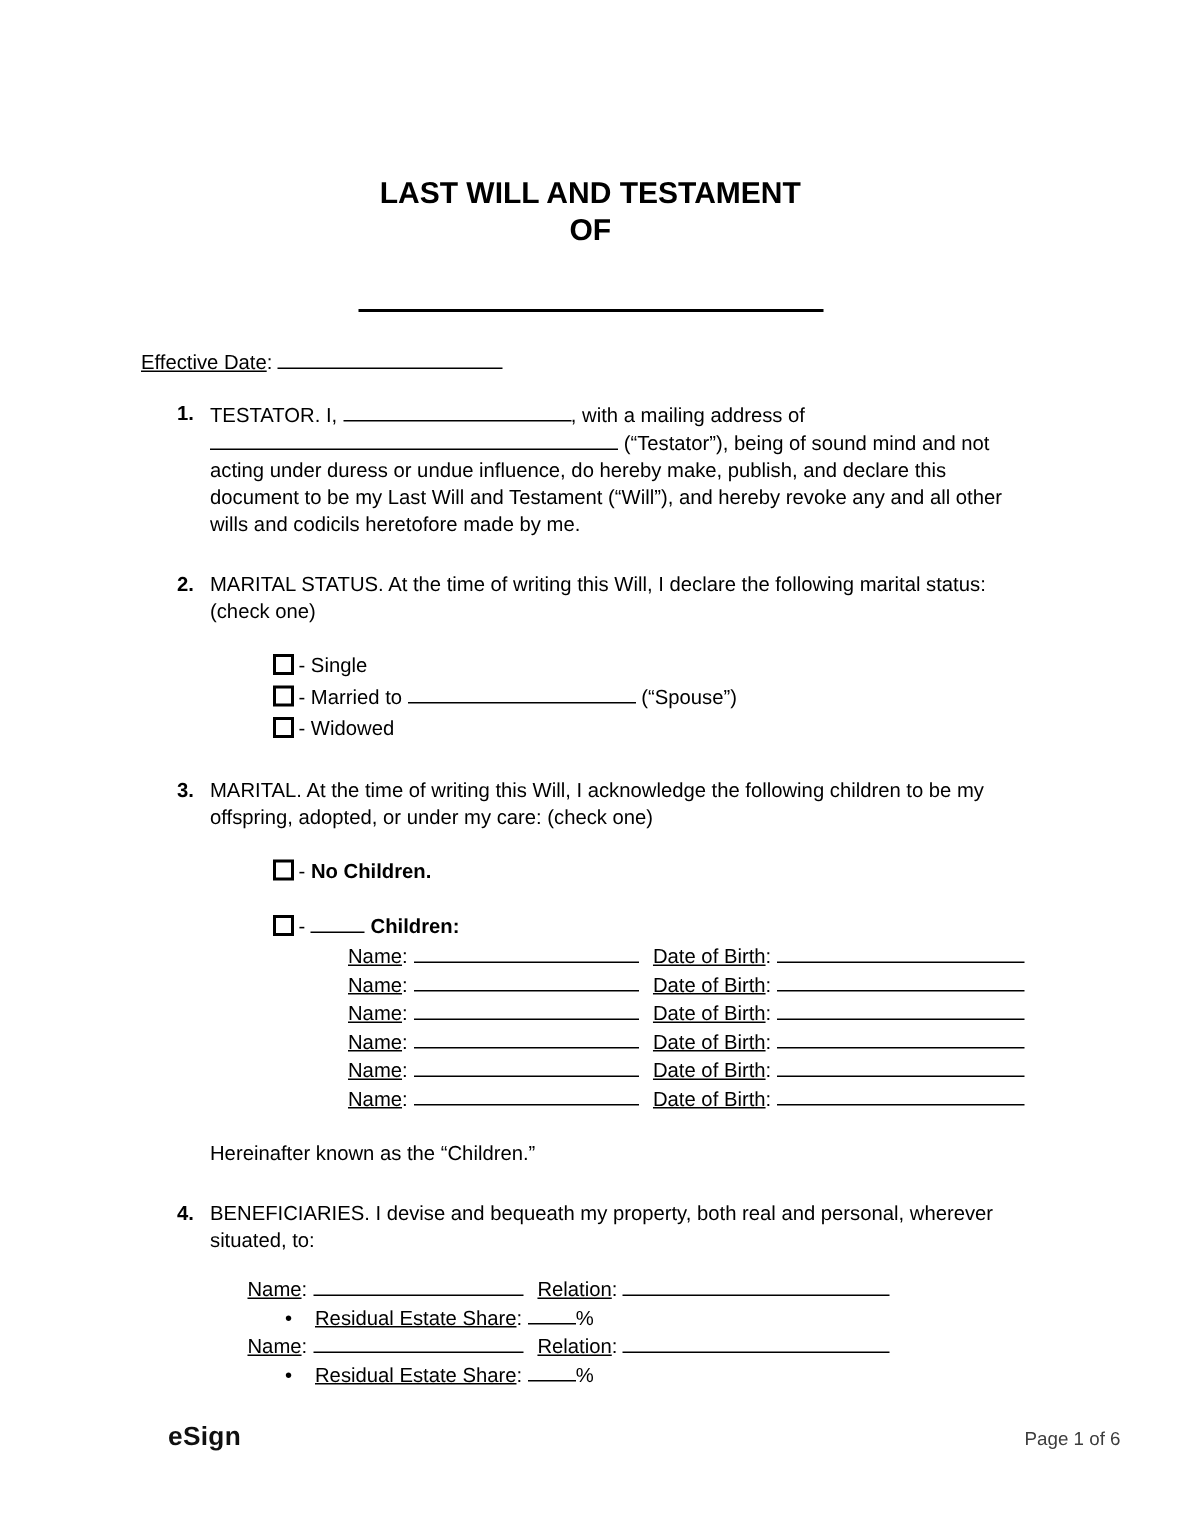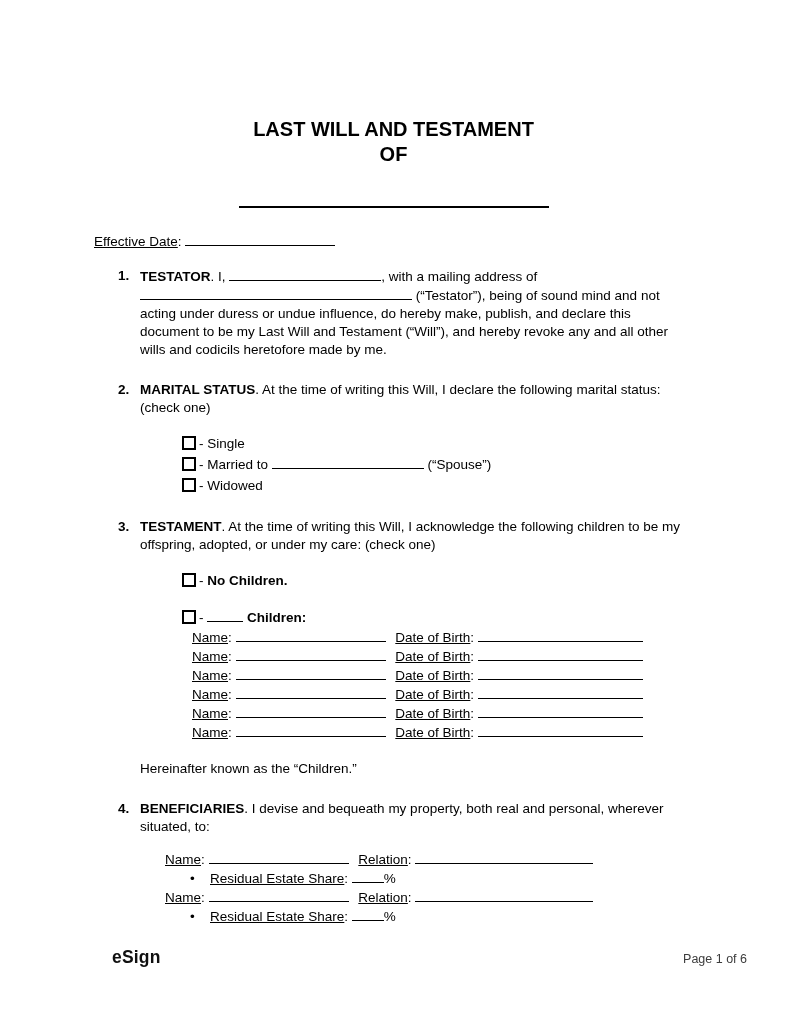--- a/index.html
+++ b/index.html
@@ -21,37 +21,37 @@
   
   .content { padding: 0 94px; }
   .effective-date { margin-top: 19px; }
   .ul-label { text-decoration: underline; }
   .w150 { width: 150px; }
 
   .sections { margin-top: 16px; }
   .section { display: flex; margin-left: 24px; margin-bottom: 22px; }
   .sec-num { width: 22px; flex: none; font-weight: bold; }
   .sec-body { flex: 1; }
-  .sec-head { font-weight: bold; }
+  .sec-head { font-weight: normal; }
 
   
   .chk-group { margin-top: 16px; margin-left: 42px; }
   .chk-row { line-height: 21px; white-space: nowrap; }
   .checkbox {
     display: inline-block; width: 14px; height: 14px;
     border: 2px solid #000; background: #fff;
     vertical-align: -2px; margin-right: 3px; cursor: pointer;
   }
   .w152 { width: 152px; }
   .w272 { width: 272px; }
   .w36 { width: 36px; }
   .bold { font-weight: bold; }
 
   
-  .child-rows { margin-left: 52px; margin-top: 0; }
+  .child-rows { margin-left: 92px; margin-top: 0; }
   .child-row { white-space: nowrap; line-height: 18px; }
   .child-row .blank-name { width: 150px; margin-right: 6px; }
   .child-row .blank-dob { width: 165px; }
   .note { margin-top: 18px; }
 
   .gap16 { height: 16px; }
 
   
   .ben-rows { margin-left: 25px; margin-top: 14px; }
   .ben-row { white-space: nowrap; line-height: 18px; }
@@ -117,21 +117,21 @@
             <div class="chk-row">
               <span class="checkbox"></span><span>- Widowed</span>
             </div>
           </div>
         </div>
       </div>
 
       <div class="section">
         <div class="sec-num">3.</div>
         <div class="sec-body">
-          <span class="sec-head">TESTAMENT</span><span>. At the time of writing this Will, I acknowledge the following children to be my offspring, adopted, or under my care: (check one)</span>
+          <span class="sec-head">MARITAL</span><span>. At the time of writing this Will, I acknowledge the following children to be my offspring, adopted, or under my care: (check one)</span>
 
           <div class="chk-group">
             <div class="chk-row">
               <span class="checkbox"></span><span>-</span>
               <span class="bold">No Children.</span>
             </div>
           </div>
 
           <div class="gap16"></div>
 

